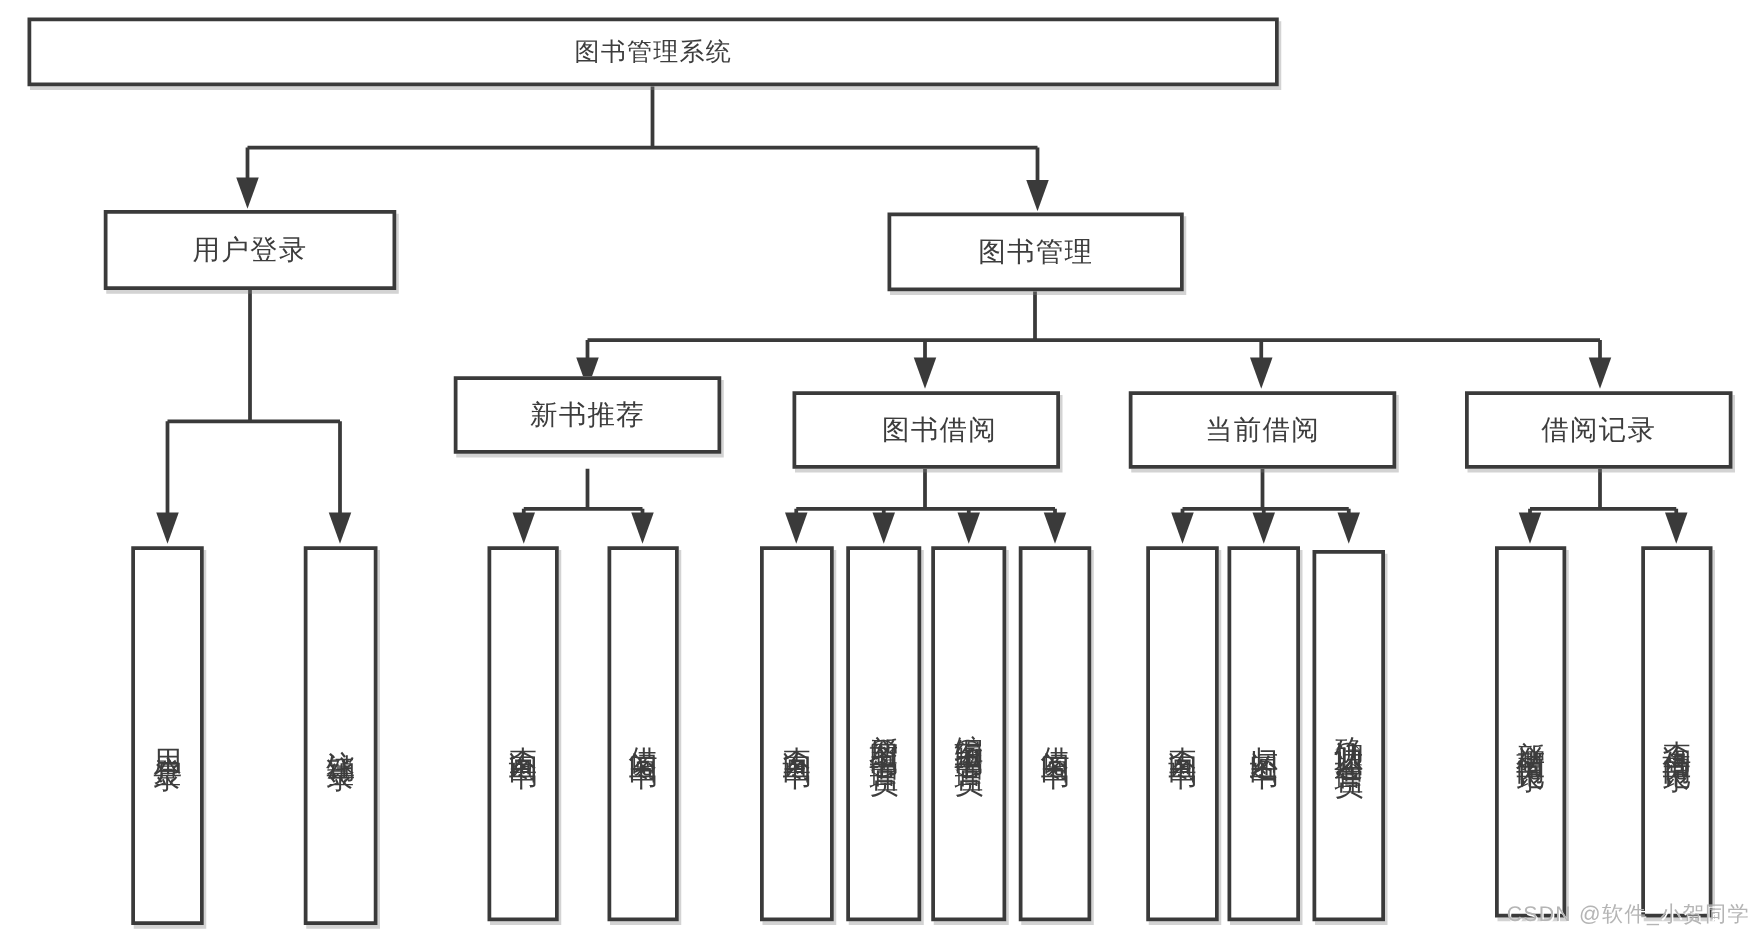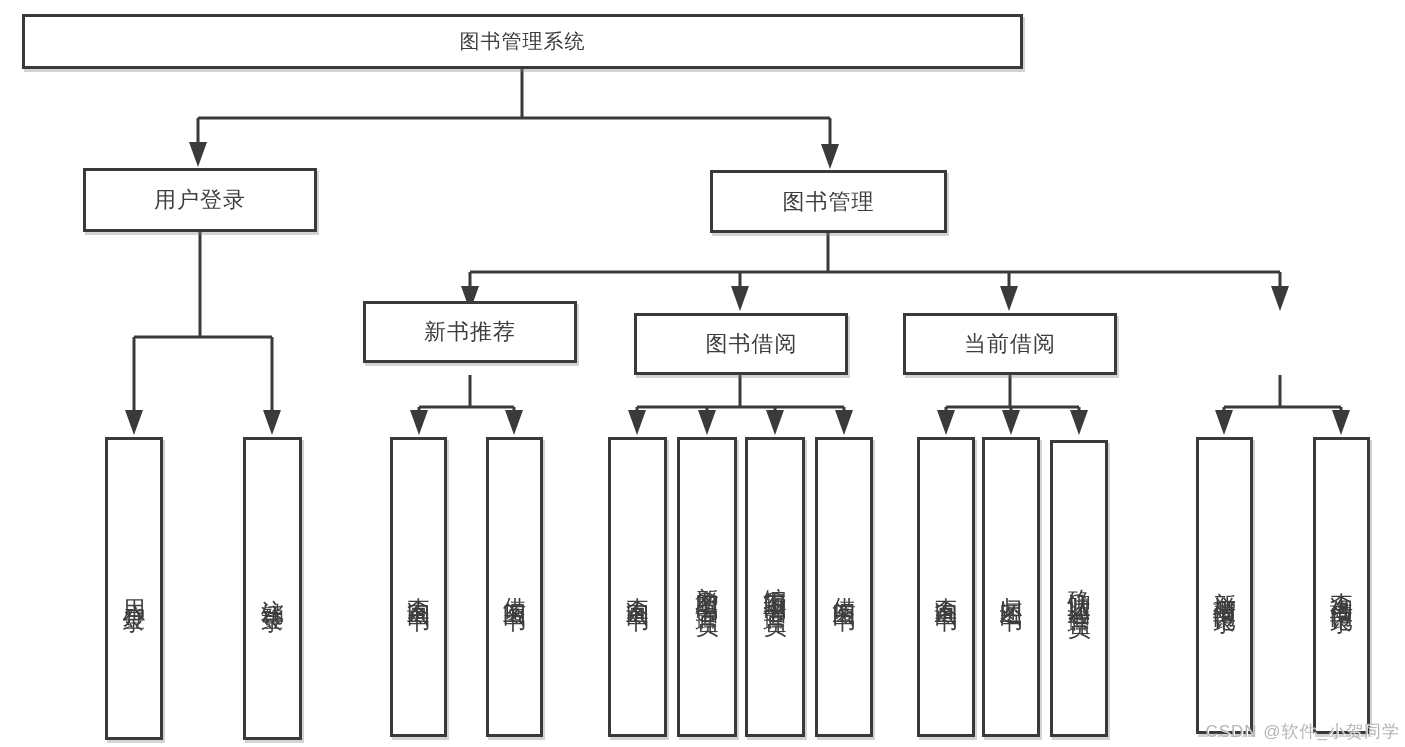--- a/index.html
+++ b/index.html
@@ -84,20 +84,21 @@
   </svg>
 
   <div class="box hbox root" style="left:22px;top:14px;width:1001px;height:55px;">图书管理系统</div>
 
   <div class="box hbox" style="left:83px;top:168px;width:234px;height:64px;">用户登录</div>
   <div class="box hbox" style="left:710px;top:170px;width:237px;height:63px;">图书管理</div>
 
   <div class="box hbox" style="left:363px;top:301px;width:214px;height:62px;">新书推荐</div>
   <div class="box hbox" style="left:634px;top:313px;width:214px;height:62px;padding-left:21px;">图书借阅</div>
   <div class="box hbox" style="left:903px;top:313px;width:214px;height:62px;">当前借阅</div>
+  <div class="box hbox" style="left:1172px;top:313px;width:214px;height:62px;">借阅记录</div>
 
   <div class="box vbox" style="left:105px;top:437px;width:58px;height:303px;">用户登录</div>
   <div class="box vbox" style="left:243px;top:437px;width:59px;height:303px;">注销登录</div>
 
   <div class="box vbox" style="left:390px;top:437px;width:57px;height:300px;">查询图书</div>
   <div class="box vbox" style="left:486px;top:437px;width:57px;height:300px;">借阅图书</div>
 
   <div class="box vbox" style="left:608px;top:437px;width:59px;height:300px;">查询图书</div>
   <div class="box vbox" style="left:677px;top:437px;width:60px;height:300px;">新增图书（管理员）</div>
   <div class="box vbox" style="left:745px;top:437px;width:60px;height:300px;">编辑图书（管理员）</div>

